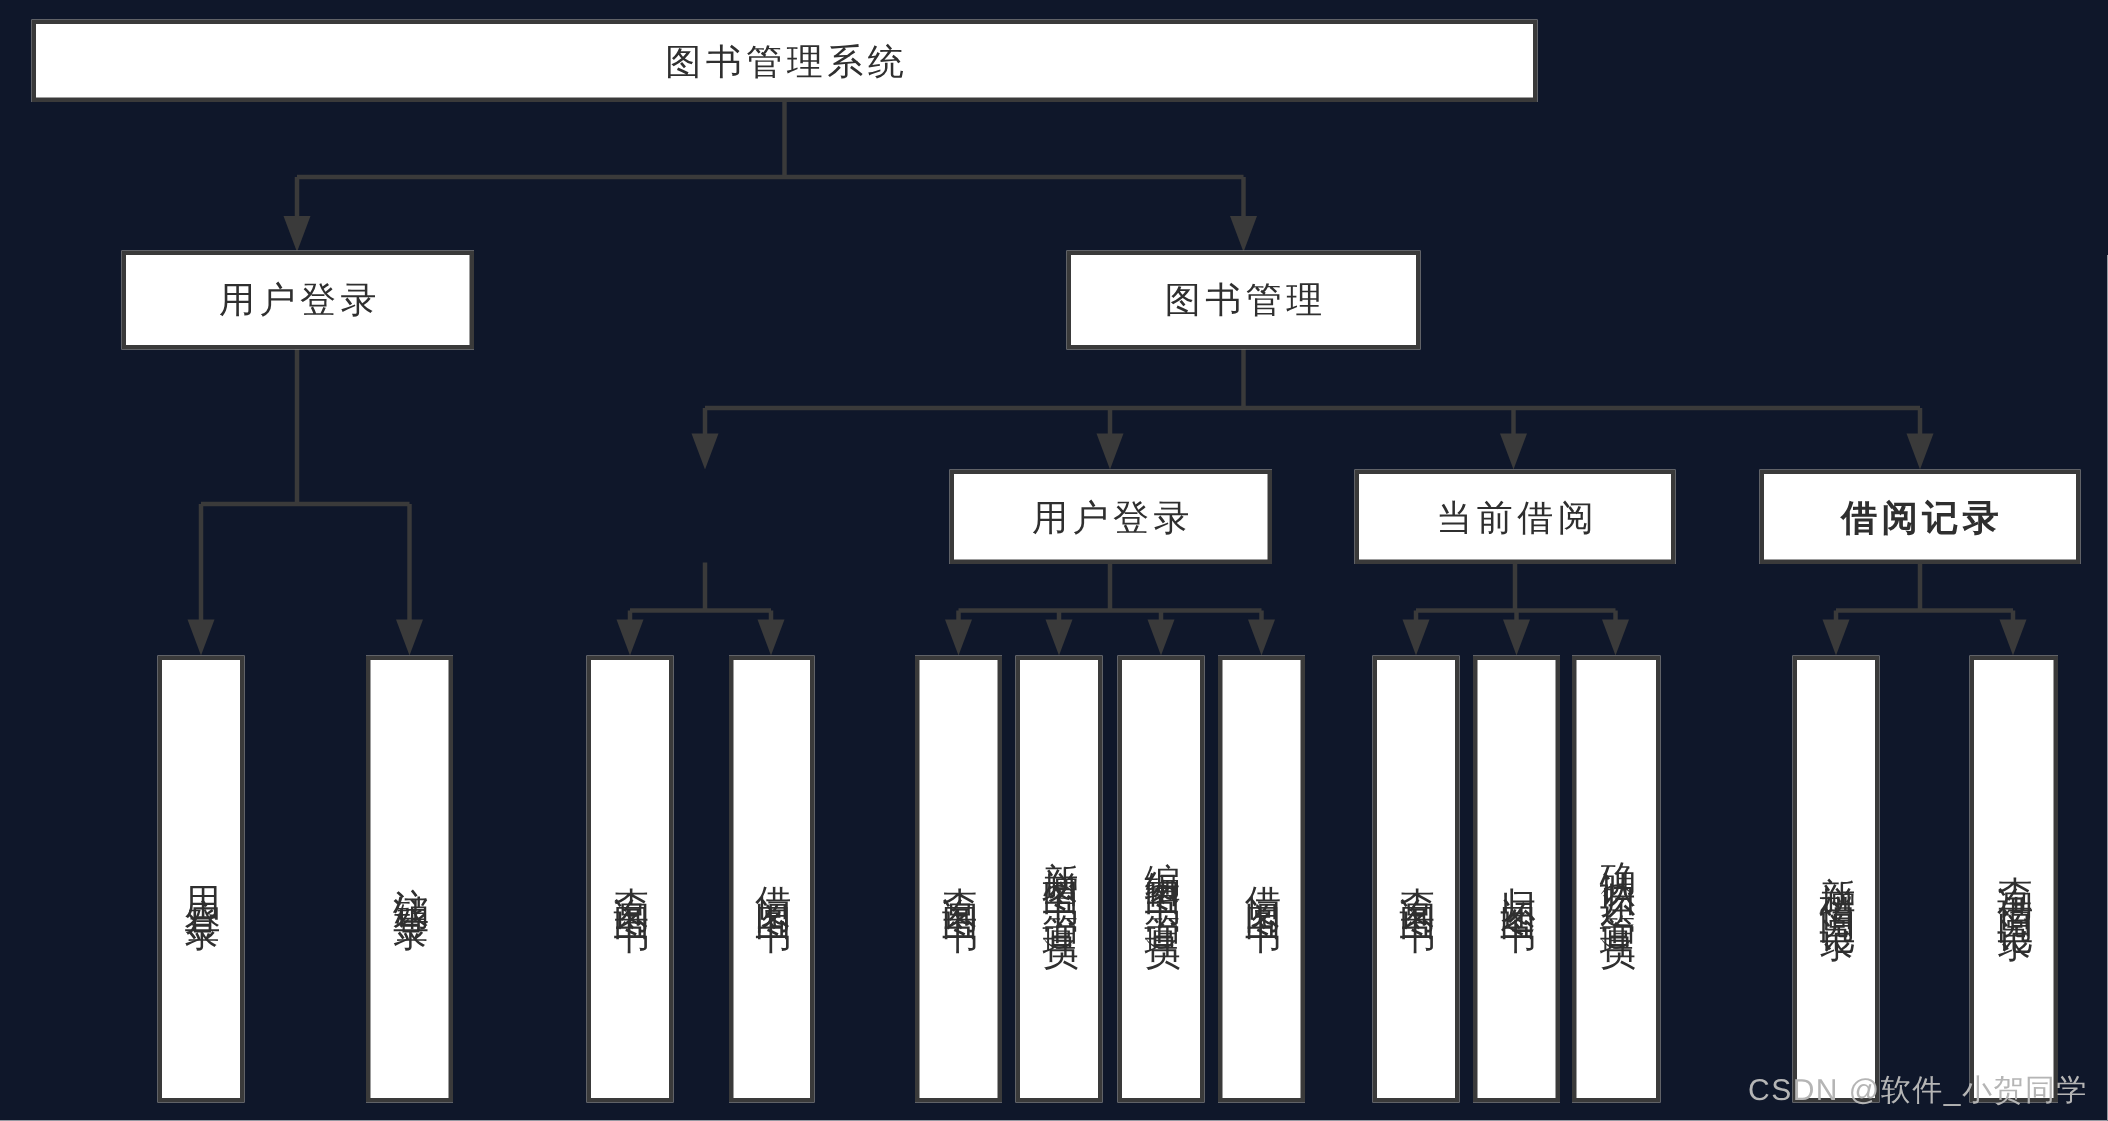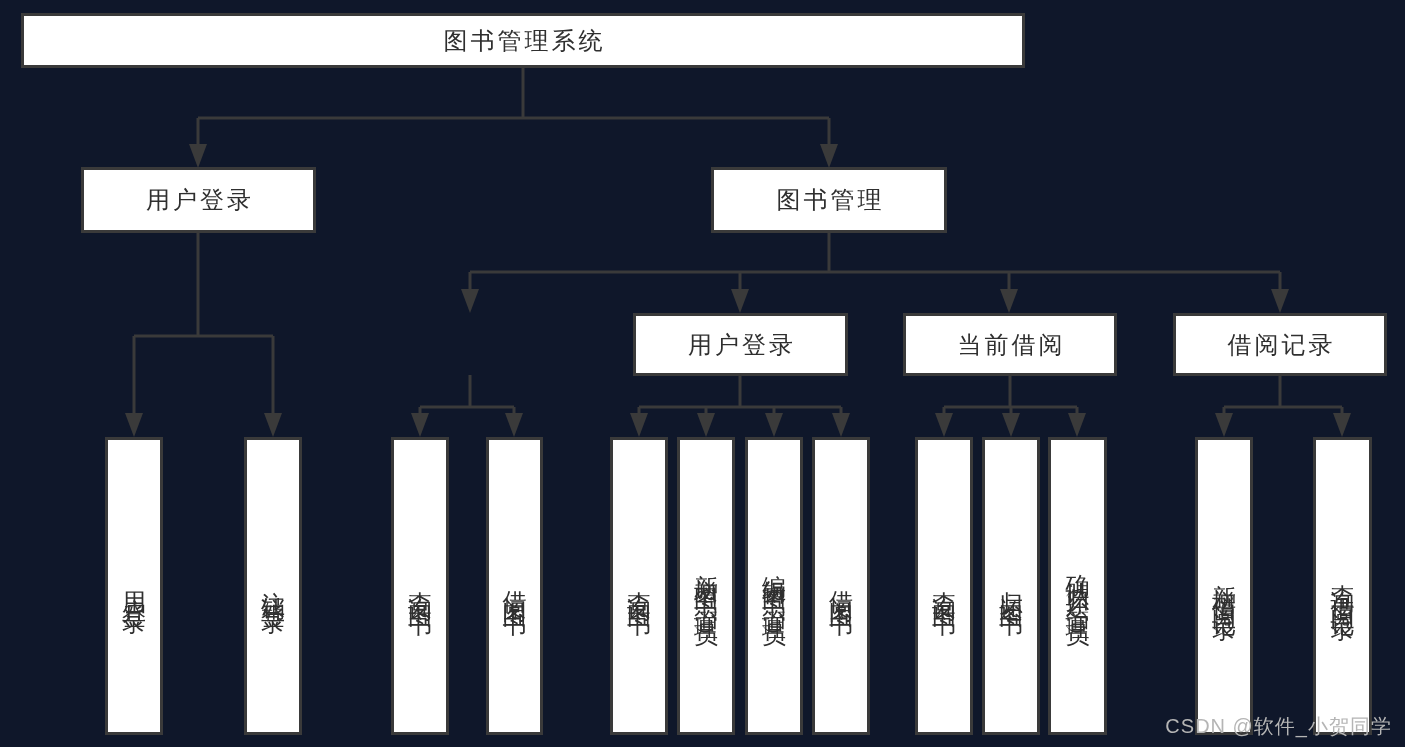--- a/index.html
+++ b/index.html
@@ -129,21 +129,21 @@
   <div class="node" style="left:711px; top:167px; width:236px; height:66px;">
     <span class="h-label">图书管理</span>
   </div>
 
   <div class="node" style="left:633px; top:313px; width:215px; height:63px;">
     <span class="h-label">用户登录</span>
   </div>
   <div class="node" style="left:903px; top:313px; width:214px; height:63px;">
     <span class="h-label">当前借阅</span>
   </div>
-  <div class="node" style="left:1173px; top:313px; width:214px; height:63px;">
+  <div class="node" style="left:1173px; top:313px; width:214px; height:63px;font-weight:bold;">
     <span class="h-label">借阅记录</span>
   </div>
 
   <div class="node v-node" style="left:105px; top:437px; width:58px; height:298px;">用户登录</div>
   <div class="node v-node" style="left:244px; top:437px; width:58px; height:298px;">注销登录</div>
 
   <div class="node v-node" style="left:391px; top:437px; width:58px; height:298px;">查询图书</div>
   <div class="node v-node" style="left:486px; top:437px; width:57px; height:298px;">借阅图书</div>
 
   <div class="node v-node" style="left:610px; top:437px; width:58px; height:298px;">查询图书</div>

